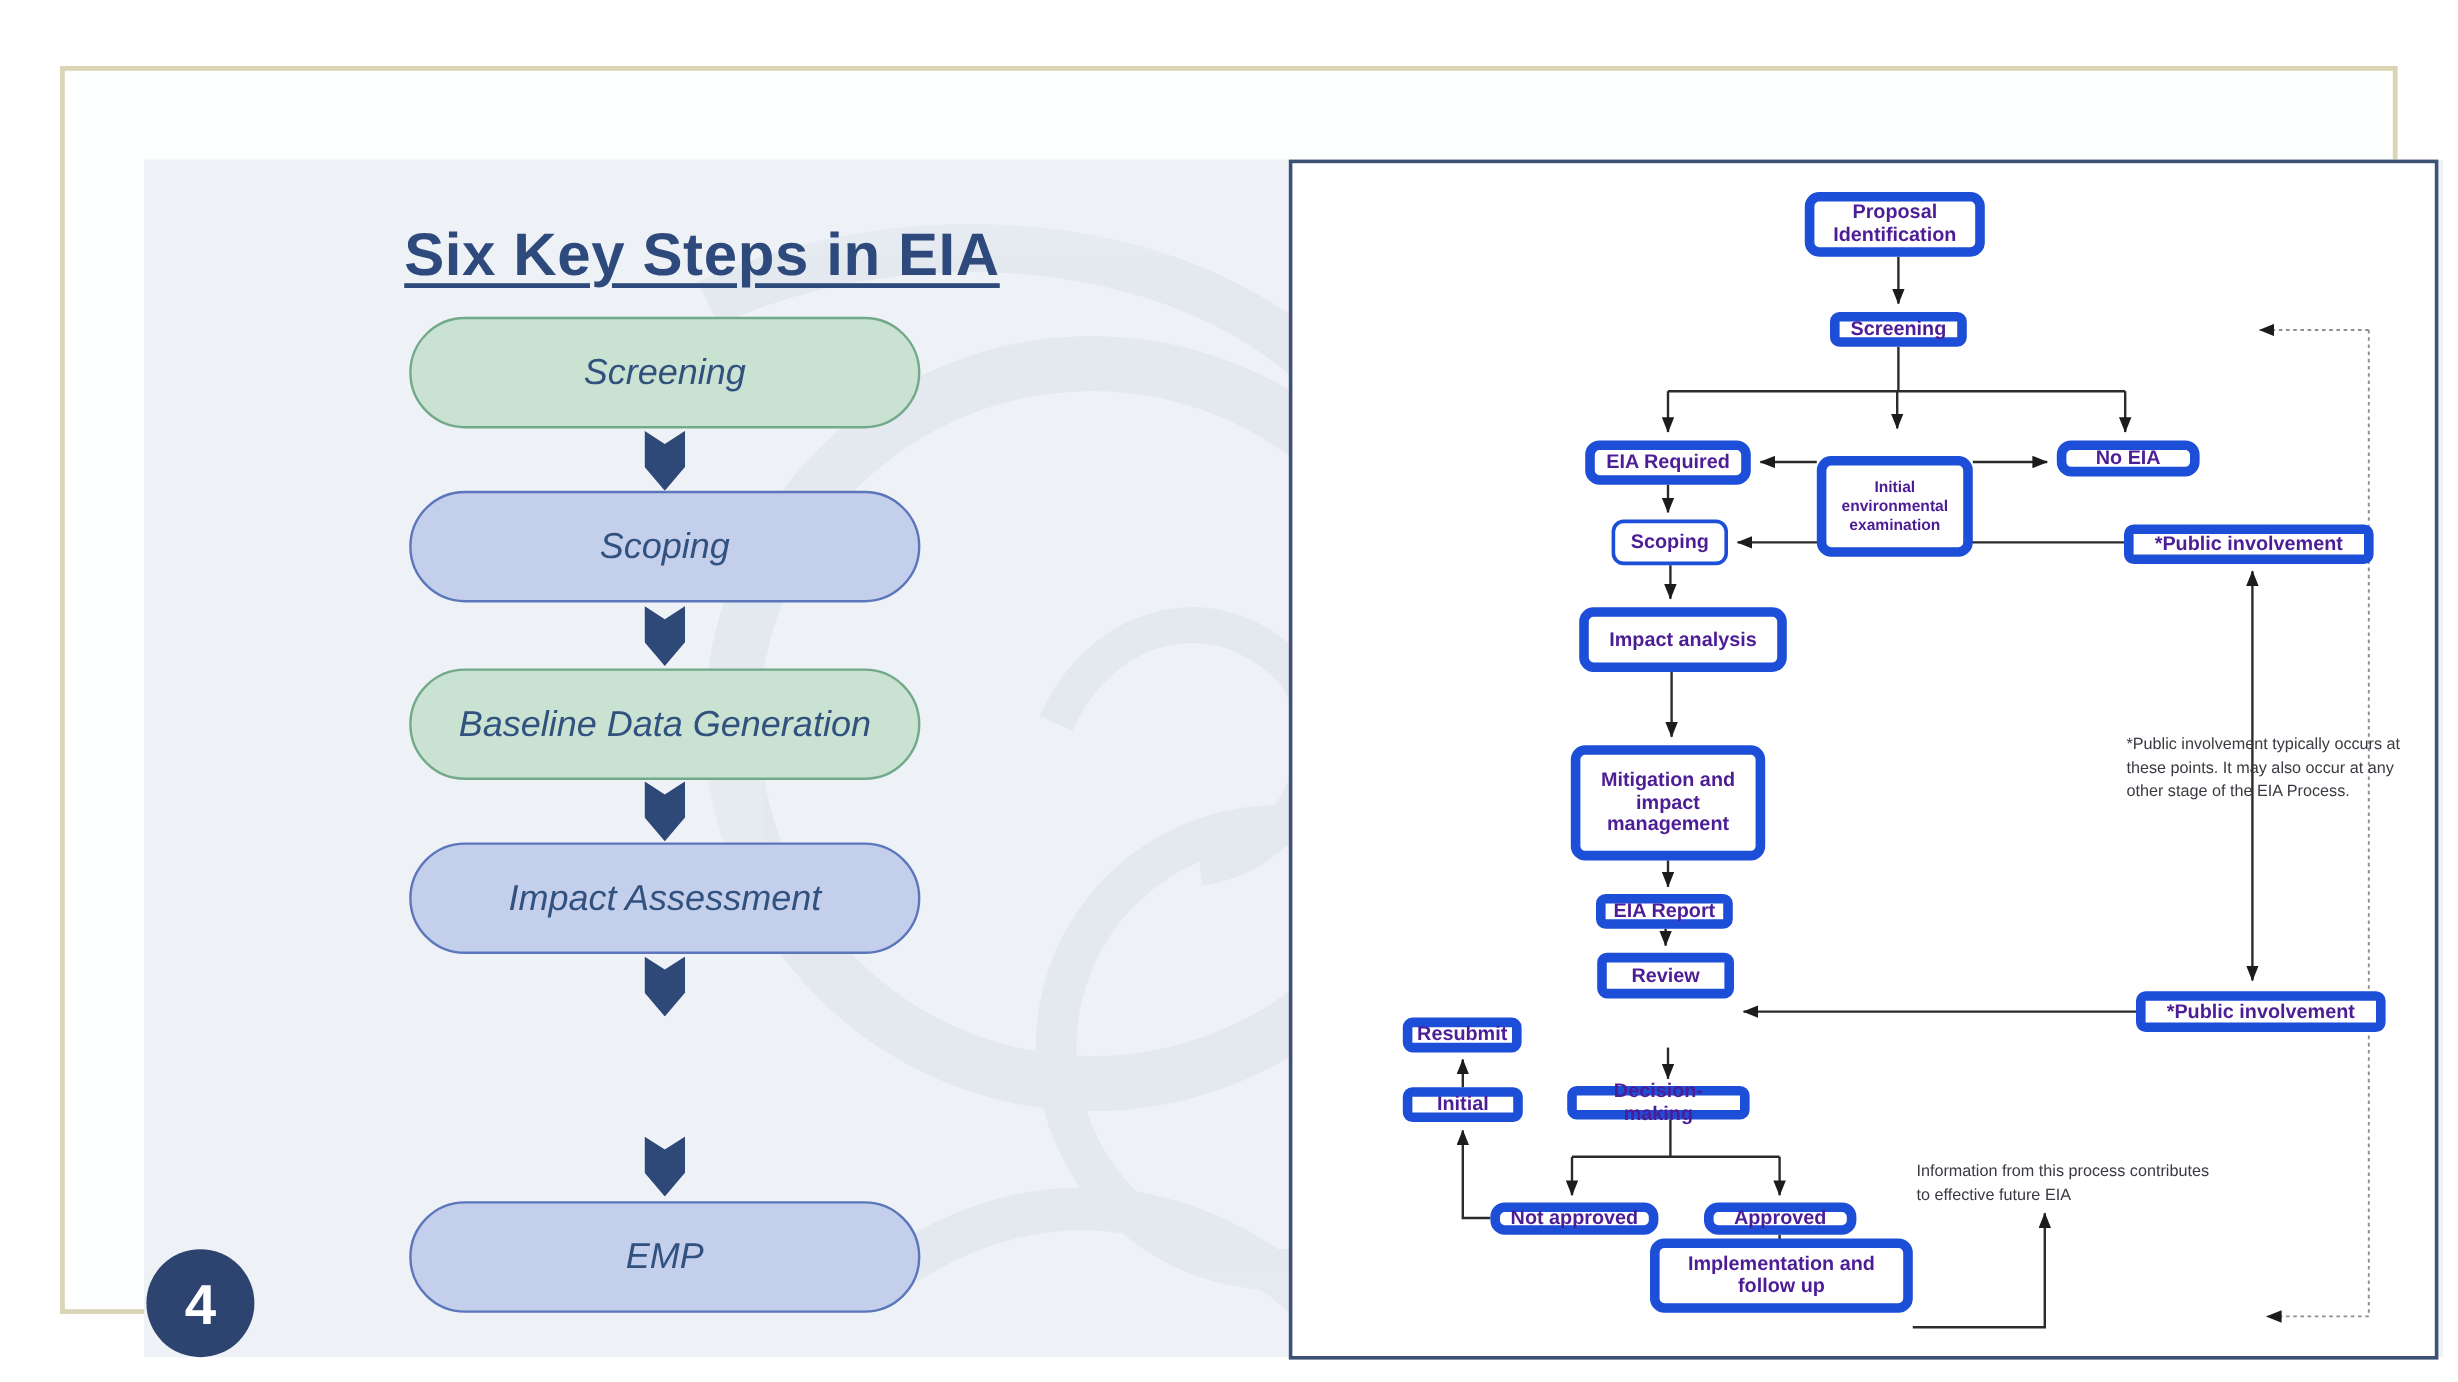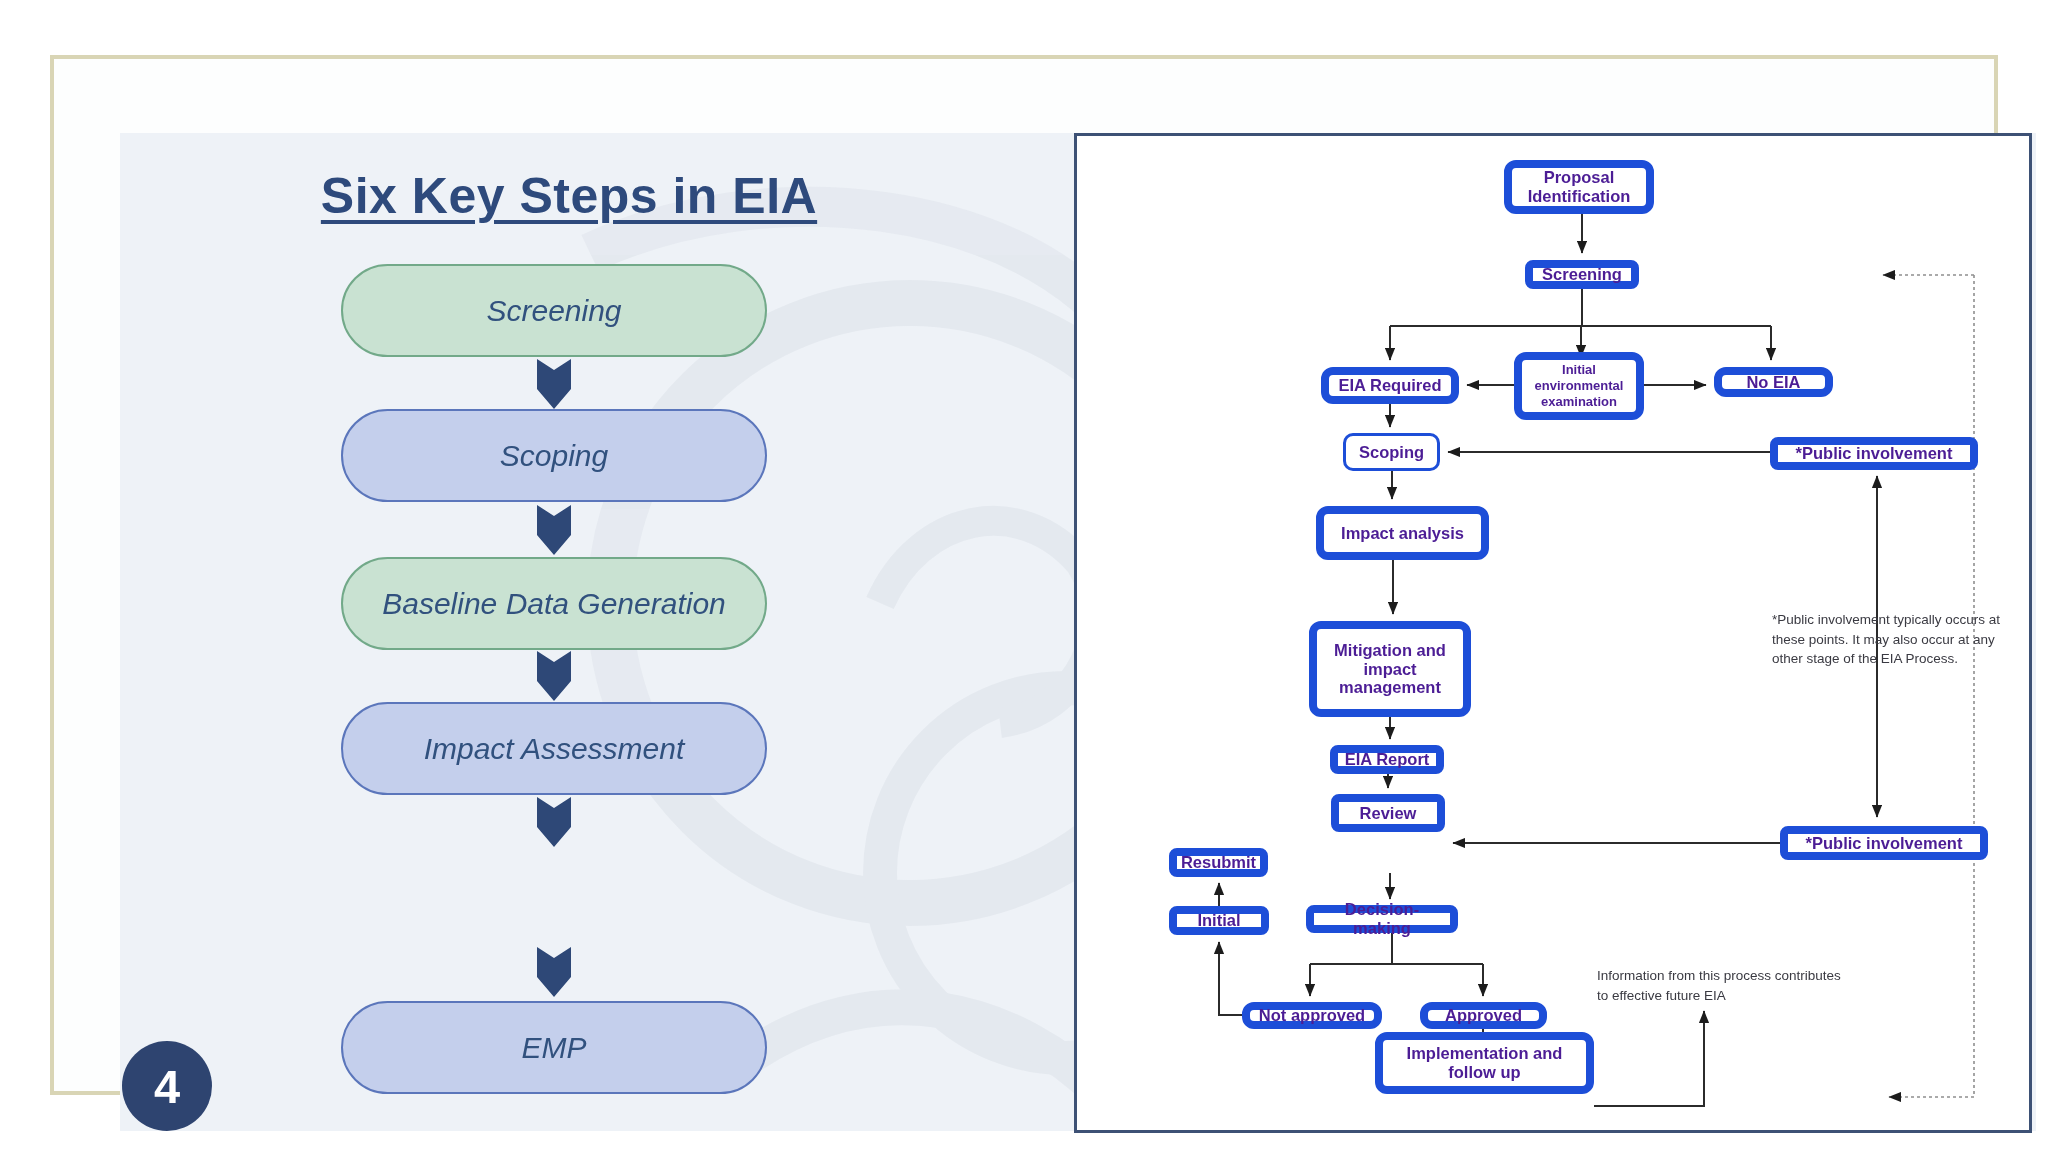--- a/index.html
+++ b/index.html
@@ -5,21 +5,21 @@
   html,body{margin:0;padding:0;background:#ffffff;}
   .page{position:relative;width:2048px;height:1152px;background:#ffffff;overflow:hidden;
         font-family:"Liberation Sans", sans-serif;}
   .frame{position:absolute;left:50px;top:55px;width:1948px;height:1040px;
          border:4px solid #d9d5b5;background:#fdfefe;box-sizing:border-box;}
   .inner-bg{position:absolute;left:66px;top:74px;width:1916px;height:998px;
             background:#eef2f7;overflow:hidden;}
   .watermark{position:absolute;left:0;top:0;}
 
   
-  .title{position:absolute;left:120px;top:108px;width:790px;margin:0;text-align:center;
+  .title{position:absolute;left:120px;top:108px;width:790px;margin:16px;text-align:center;
          font-size:50px;font-weight:bold;color:#2e4a7c;letter-spacing:.5px;
          text-decoration:underline;text-decoration-thickness:4px;text-underline-offset:7px;}
   .pill{position:absolute;left:287px;width:426px;height:93px;border-radius:47px;
         display:flex;align-items:center;justify-content:center;box-sizing:border-box;
         font-size:30px;font-style:italic;color:#31517e;border:2.5px solid;}
   .pill.green{background:#c9e2d2;border-color:#72a989;}
   .pill.blue{background:#c4cfec;border-color:#5b76bb;}
   .chev{position:absolute;left:483px;width:34px;height:50px;background:#2e4877;
         clip-path:polygon(0 0,50% 22%,100% 0,100% 60%,50% 100%,0 60%);}
   .pagenum{position:absolute;left:68px;top:982px;width:90px;height:90px;border-radius:50%;
@@ -122,21 +122,21 @@
         <g stroke="#8f8f8f" stroke-width="1.6" stroke-dasharray="3 3">
           <path d="M897,139 V961"></path>
           <path d="M897,139 H806" marker-end="url(#ah)"></path>
           <path d="M897,961 H812" marker-end="url(#ah)"></path>
         </g>
       </svg>
 
       <div class="node r12" style="left:427px;top:24px;width:150px;height:54px">Proposal Identification</div>
       <div class="node" style="left:448px;top:124px;width:114px;height:29px">Screening</div>
       <div class="node sq" style="left:244px;top:231px;width:138px;height:37px">EIA Required</div>
-      <div class="node r12 small" style="left:437px;top:216px;width:130px;height:68px">Initial environmental examination</div>
+      <div class="node r12 small" style="left:437px;top:244px;width:130px;height:84px">Initial environmental examination</div>
       <div class="node sq" style="left:637px;top:231px;width:119px;height:30px">No EIA</div>
       <div class="node bold-border" style="left:266px;top:297px;width:97px;height:38px">Scoping</div>
       <div class="node" style="left:693px;top:301px;width:208px;height:33px">*Public involvement</div>
       <div class="node r12" style="left:239px;top:370px;width:173px;height:54px">Impact analysis</div>
       <div class="node r12" style="left:232px;top:485px;width:162px;height:96px">Mitigation and impact management</div>
       <div class="node" style="left:253px;top:609px;width:114px;height:29px">EIA Report</div>
       <div class="node" style="left:254px;top:658px;width:114px;height:38px">Review</div>
       <div class="node" style="left:703px;top:690px;width:208px;height:34px">*Public involvement</div>
       <div class="node" style="left:92px;top:712px;width:99px;height:29px">Resubmit</div>
       <div class="node" style="left:92px;top:770px;width:100px;height:29px">Initial</div>

